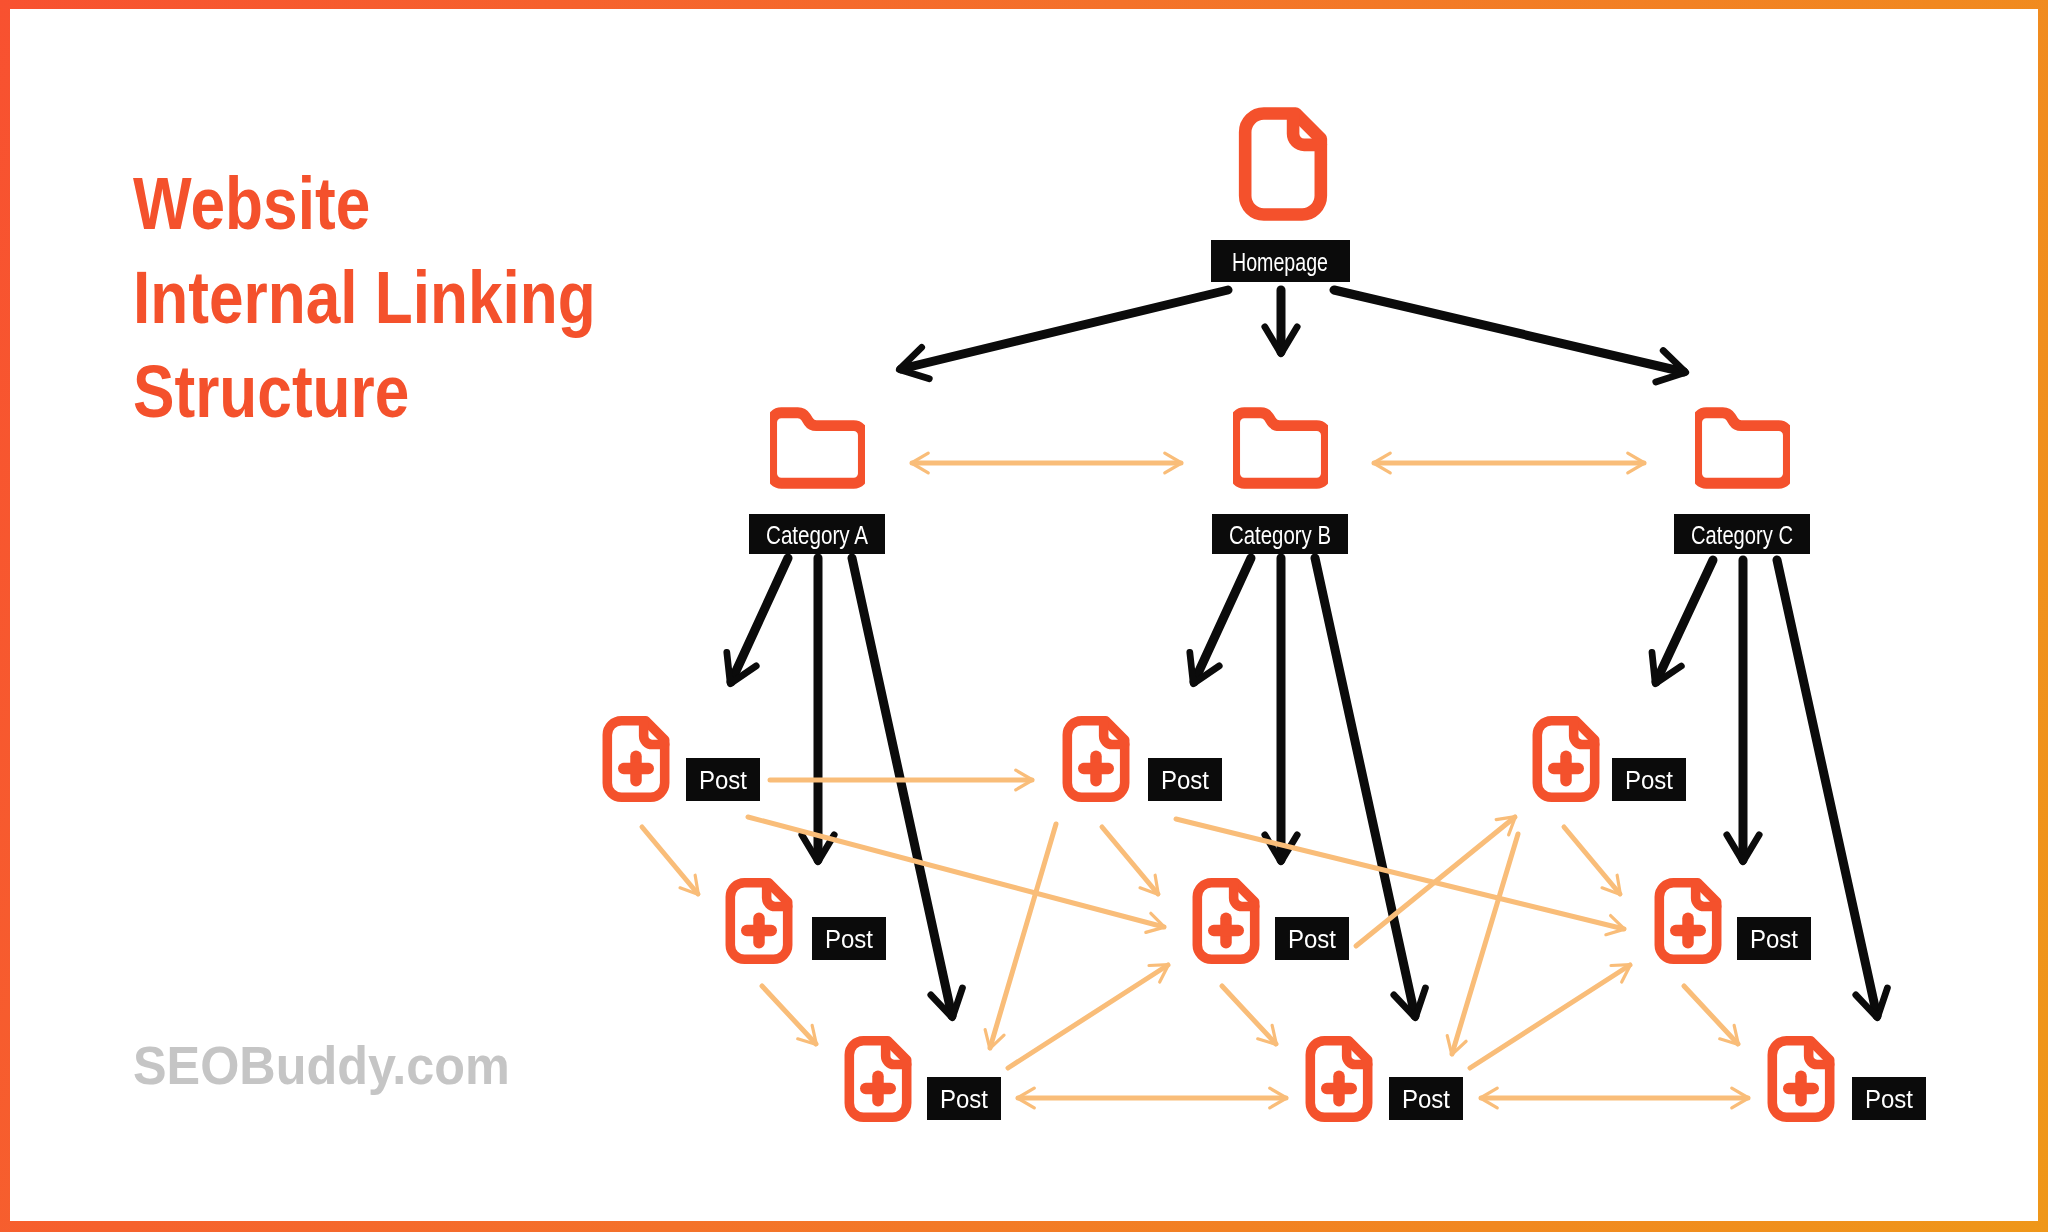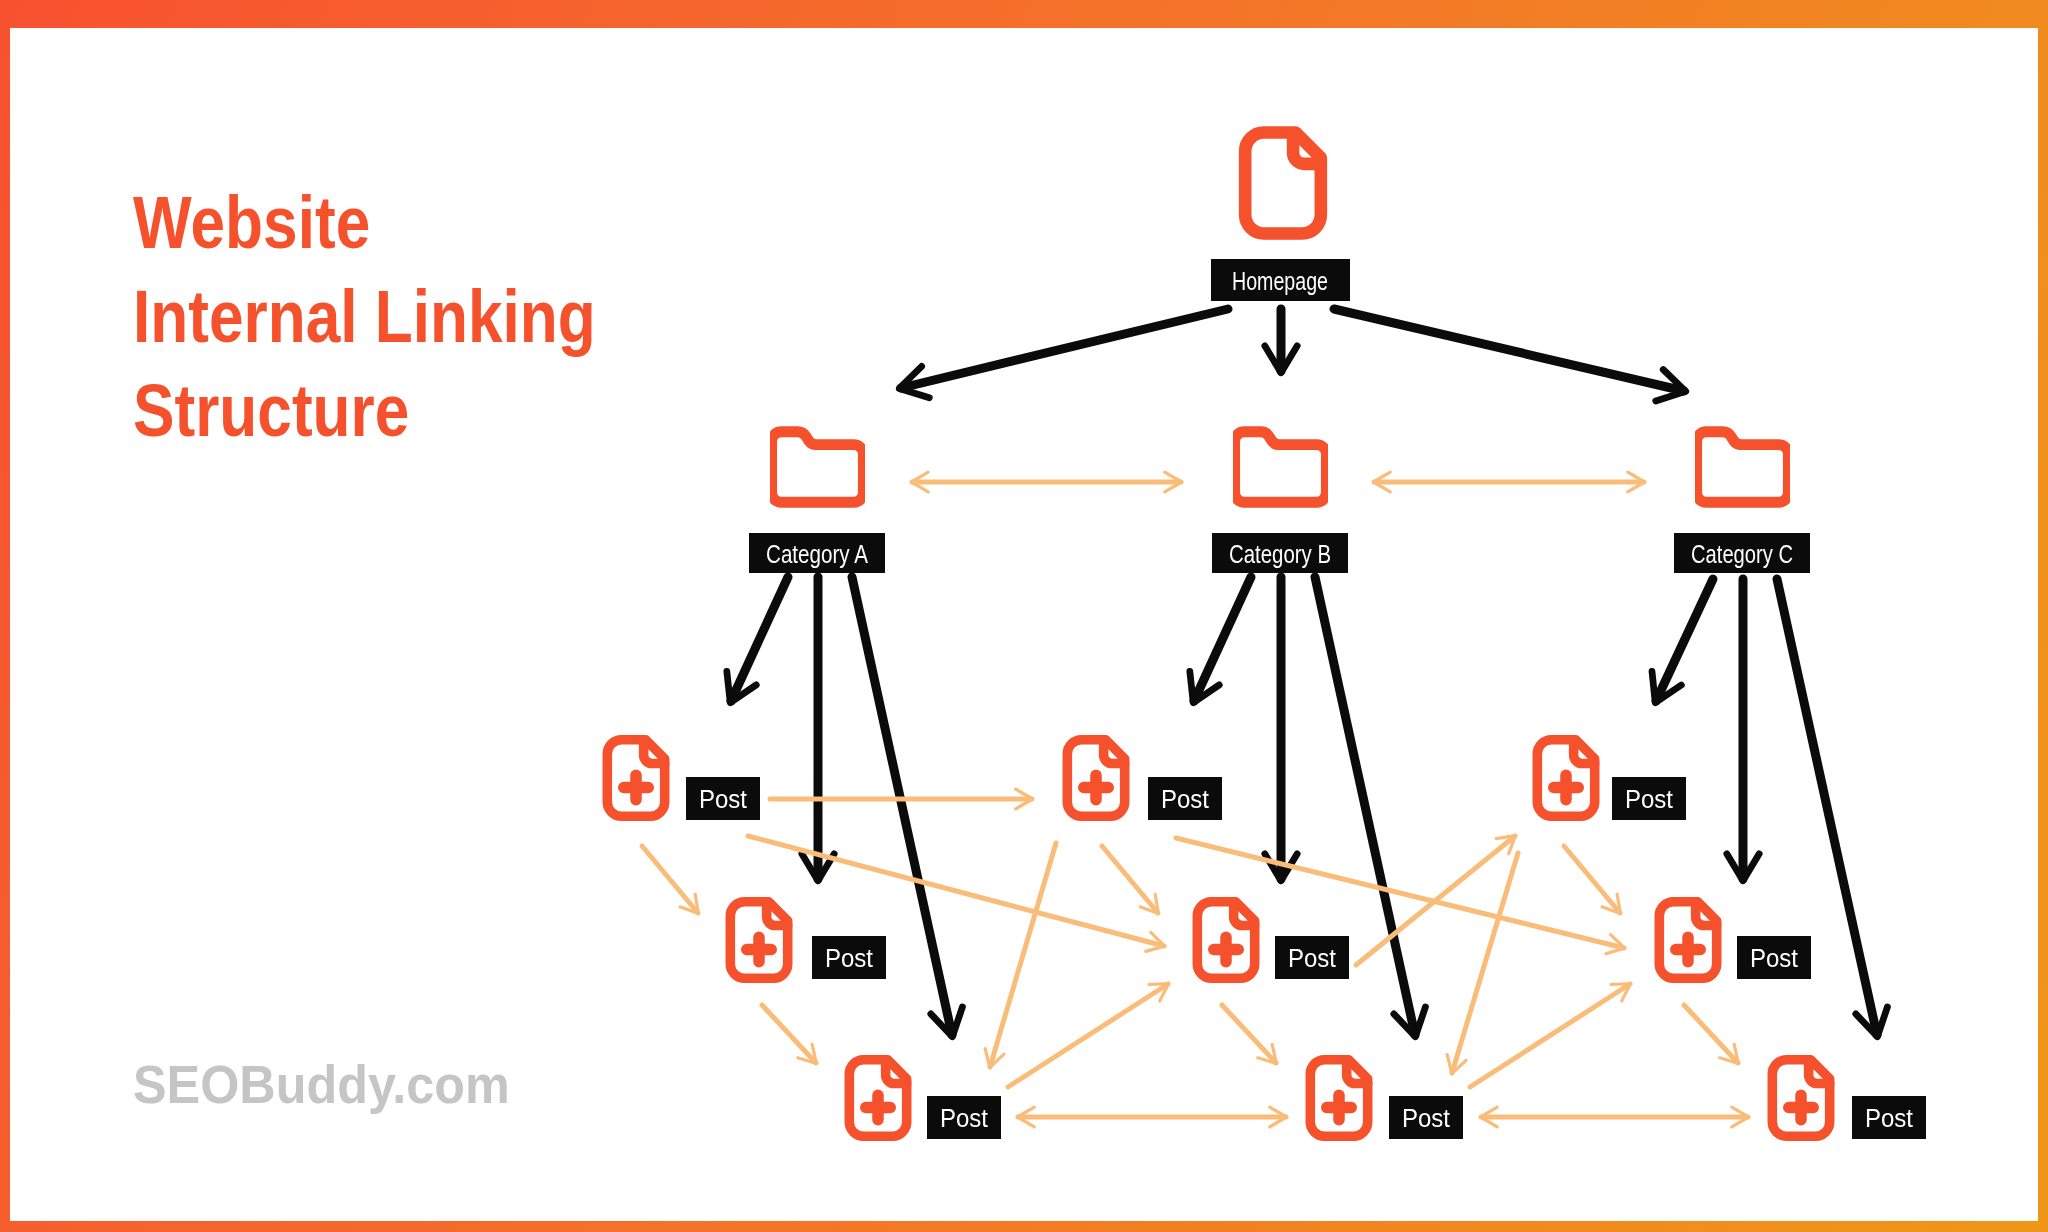--- a/index.html
+++ b/index.html
@@ -8,21 +8,20 @@
     font-family:"Liberation Sans",sans-serif;
     background:#ffffff;overflow:hidden;
   }
   .frame{
     position:absolute;left:0;top:0;width:2048px;height:1232px;
     background:linear-gradient(110deg,#F85130 0%,#F4722A 45%,#EF9719 100%);
   }
   .canvas{
     position:absolute;left:10px;top:9px;right:10px;bottom:11px;
     background:#ffffff;
-    margin-top:19px;
   }
   .title{
     position:absolute;left:123px;top:148px;
     font-size:74px;font-weight:bold;line-height:94px;
     color:#F4512C;
     transform:scaleX(0.84);transform-origin:left top;
     white-space:nowrap;
   }
   .watermark{
     position:absolute;left:123px;top:1026px;

